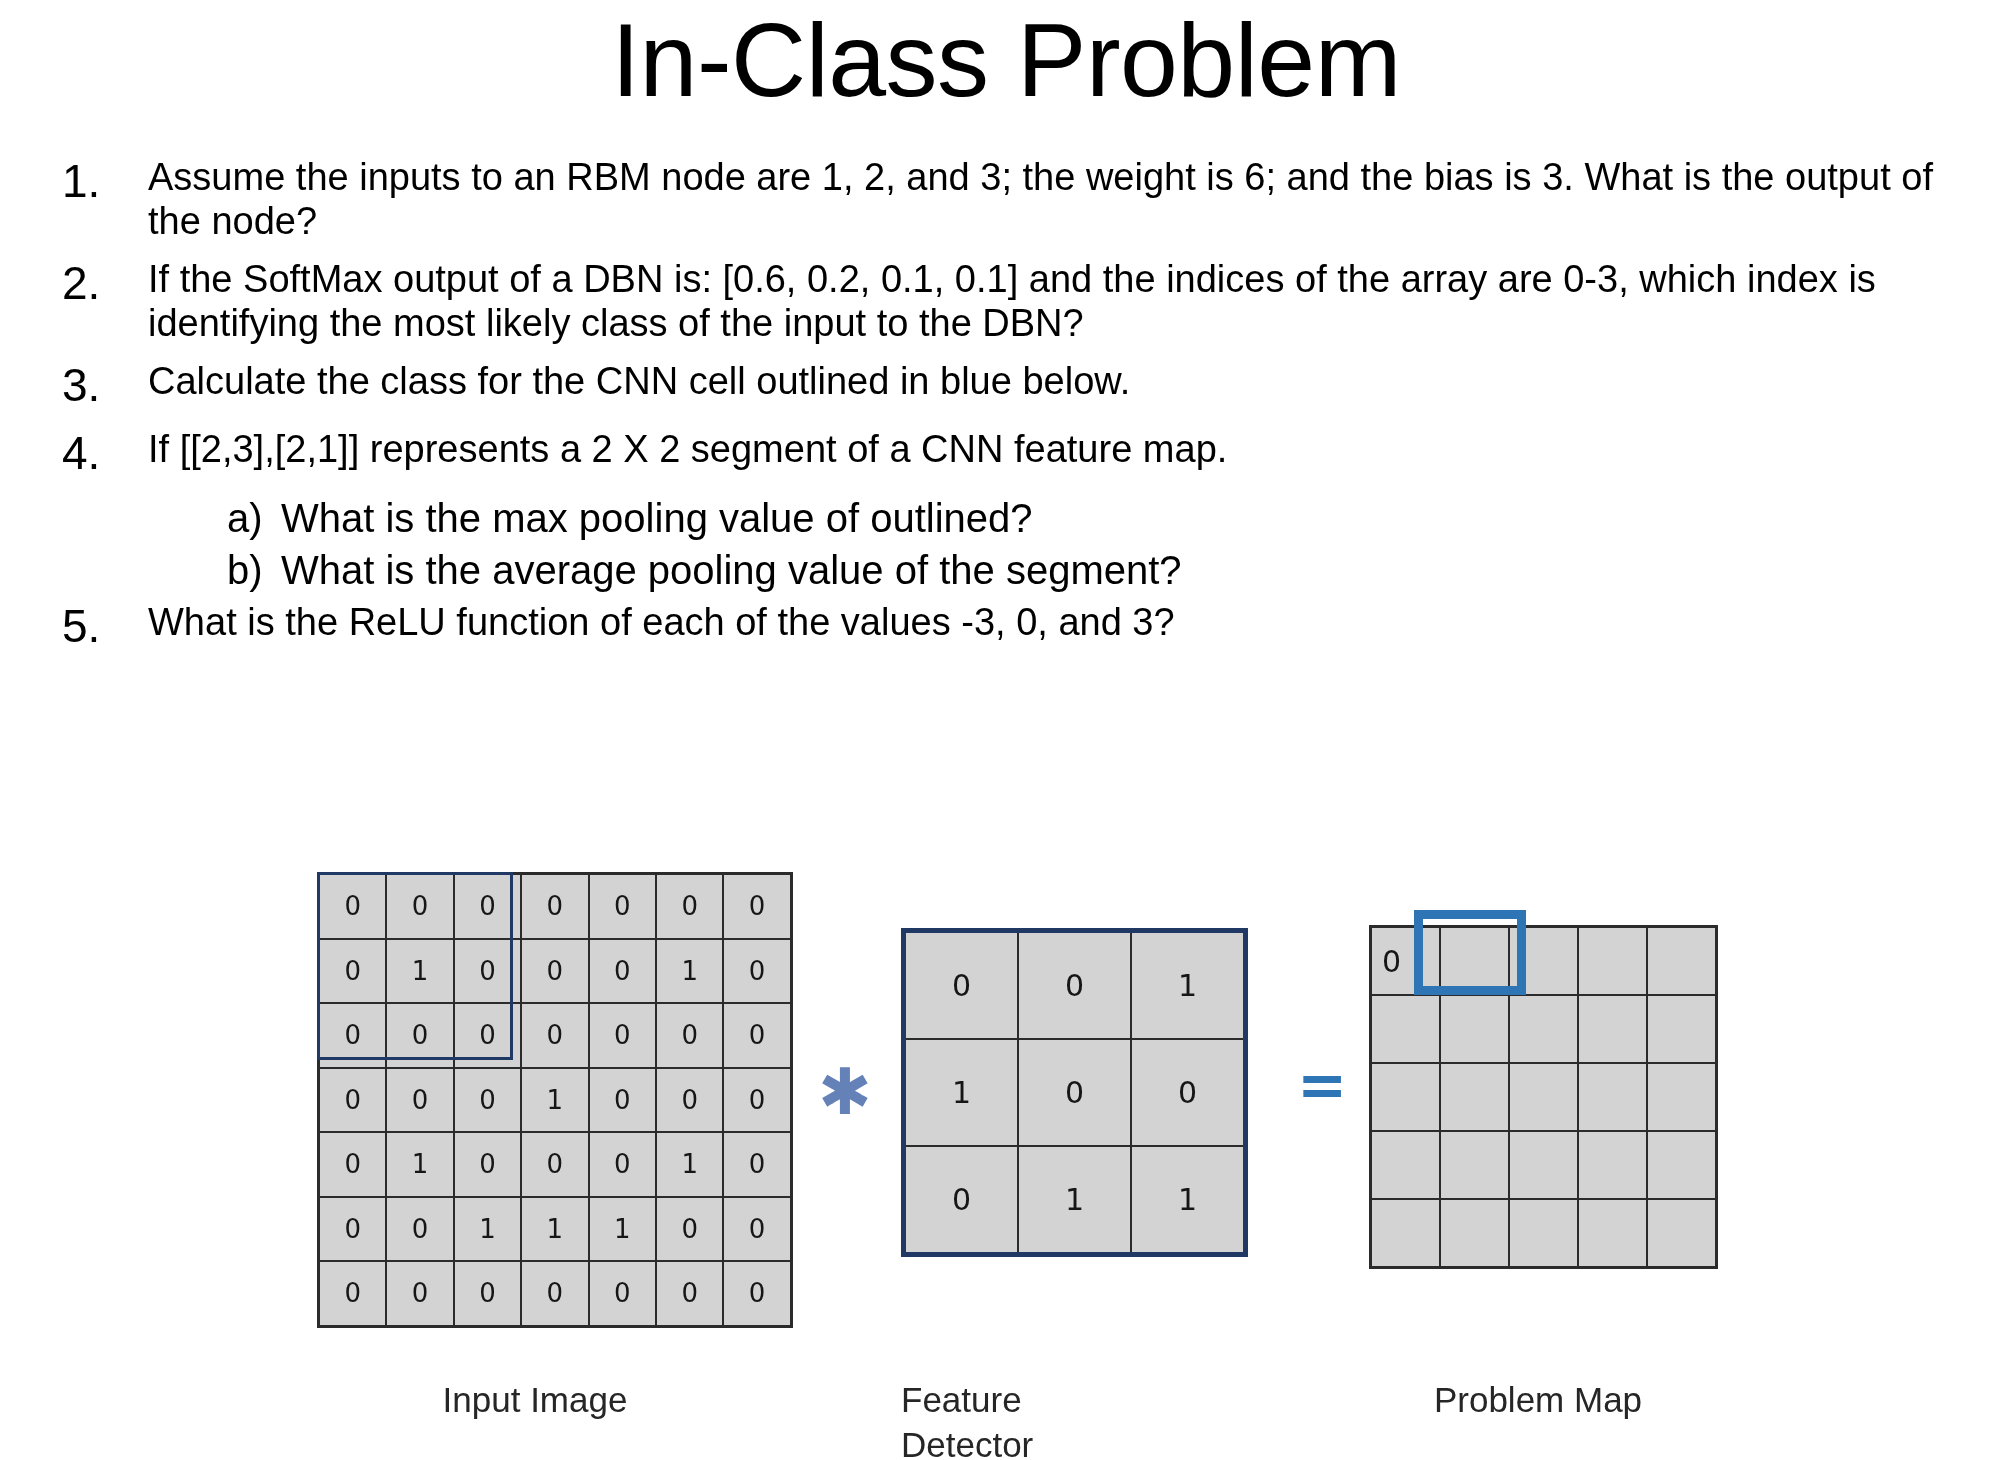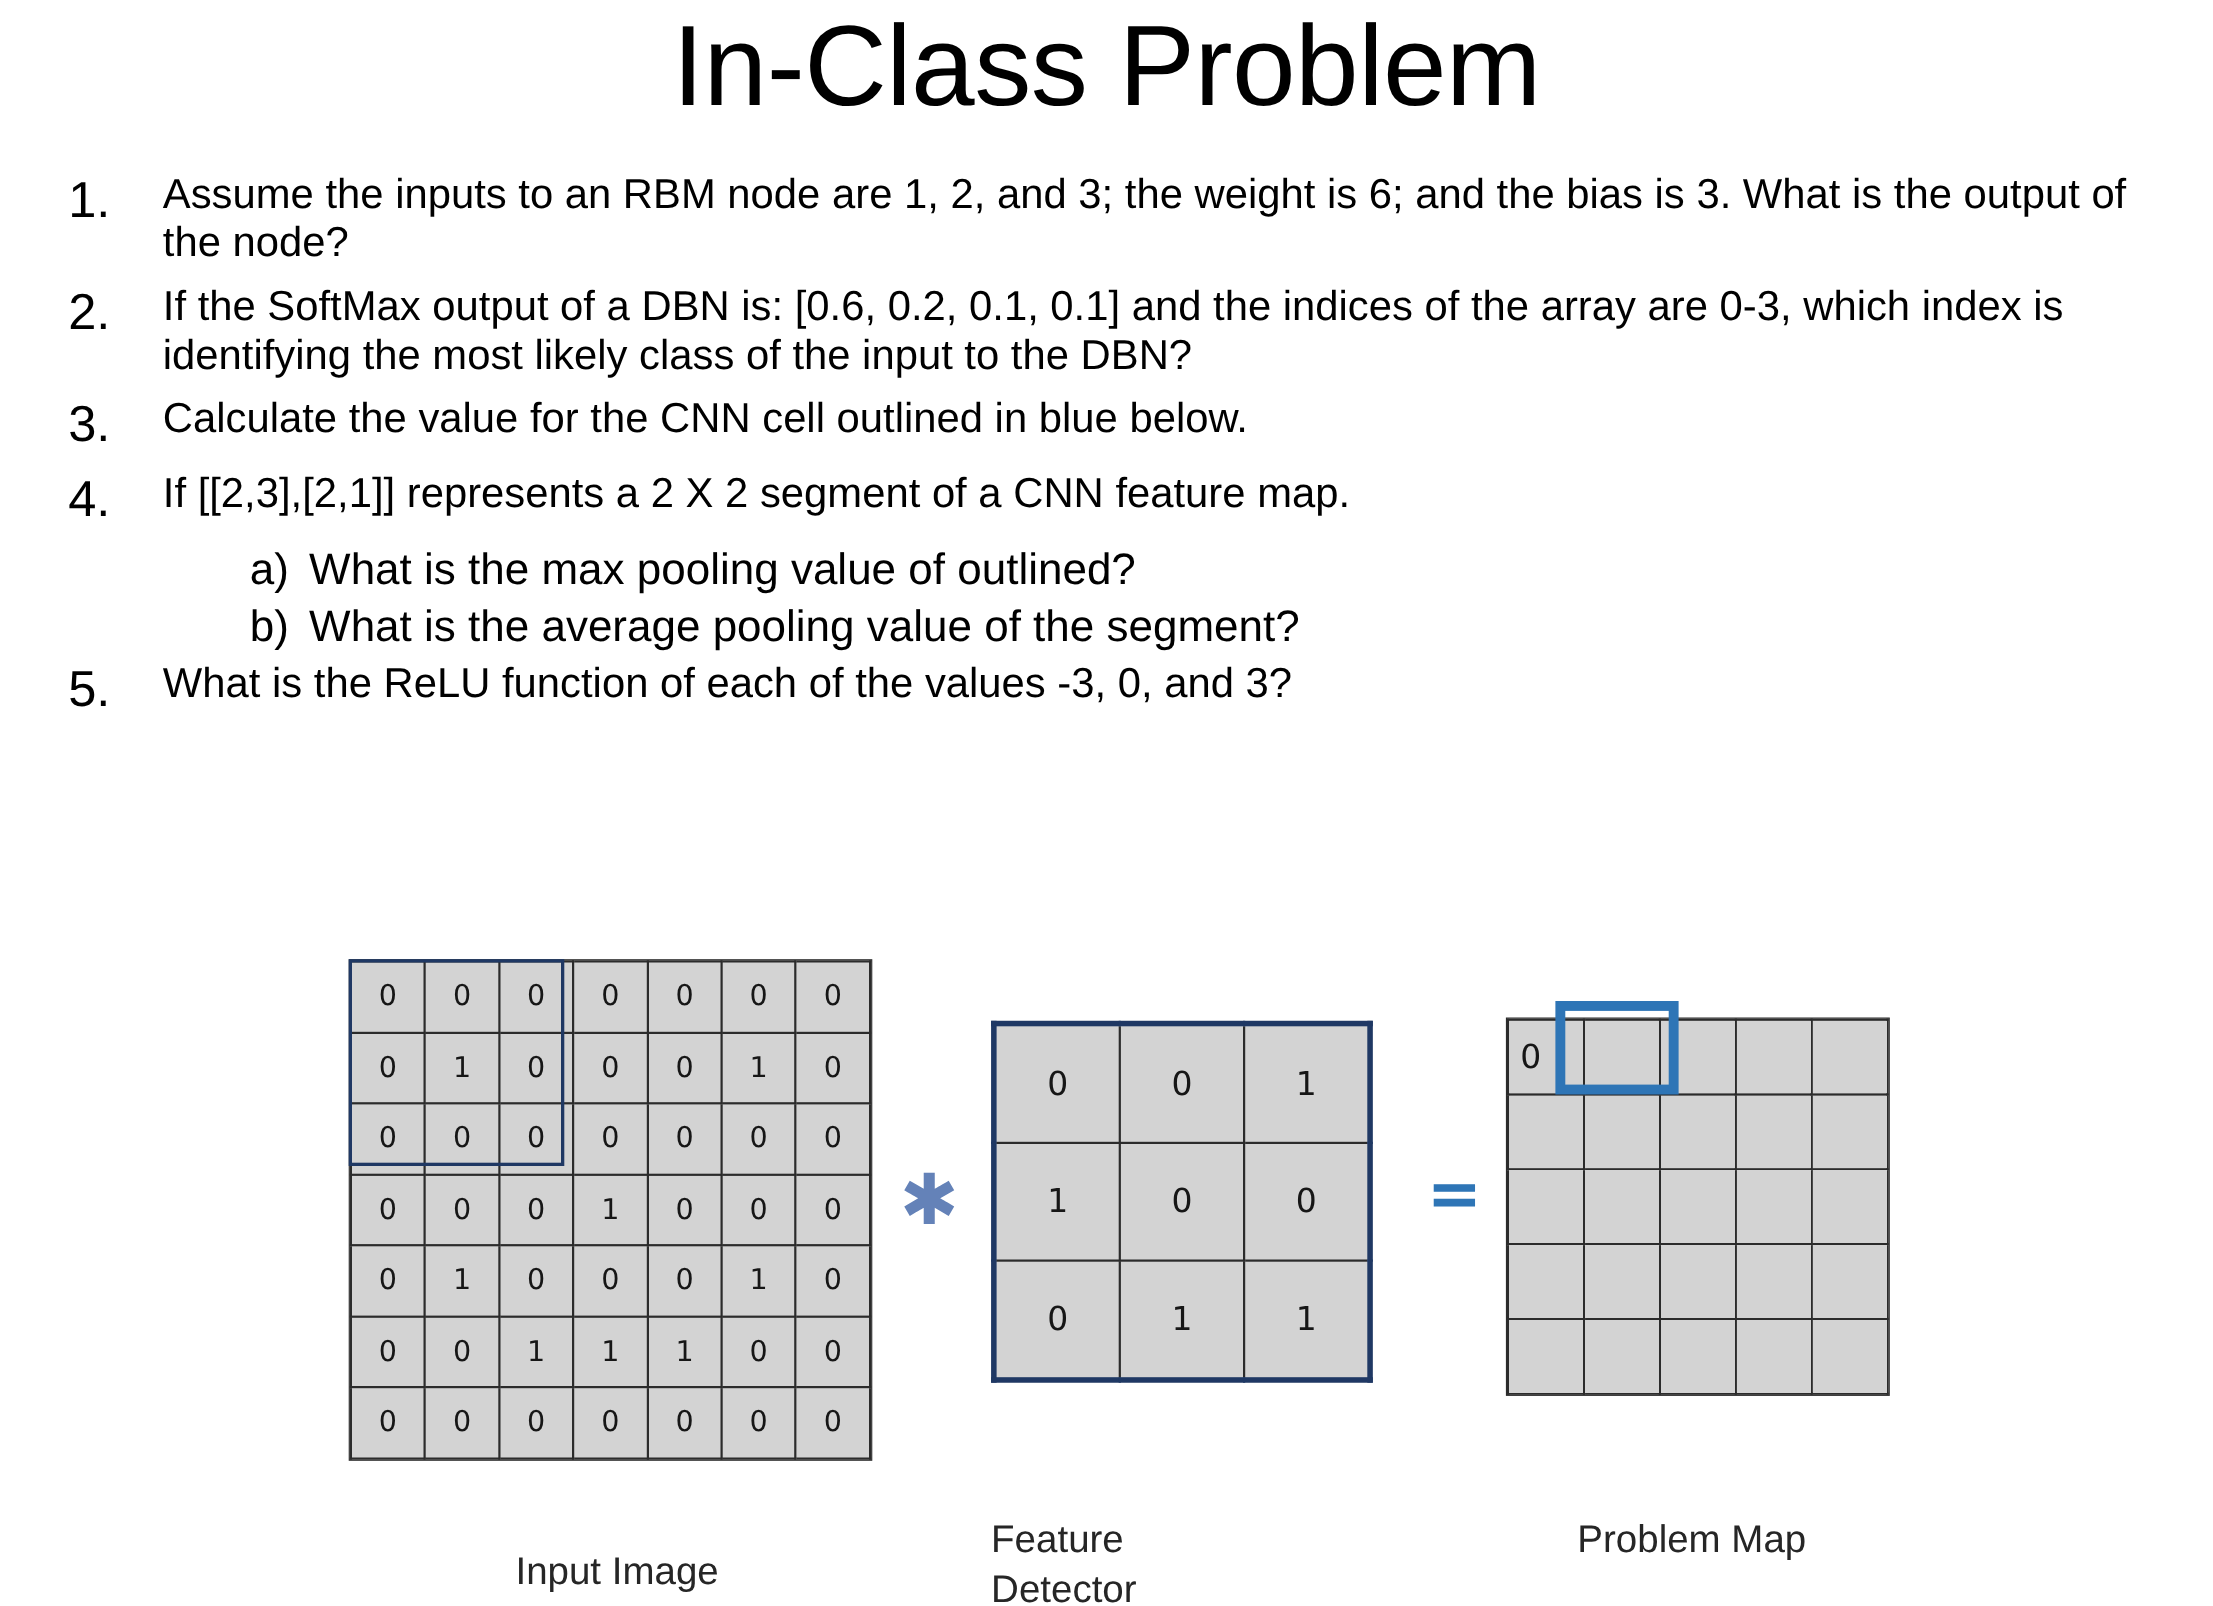--- a/index.html
+++ b/index.html
@@ -186,21 +186,21 @@
 
   
   .caption {
     position: absolute;
     font-size: 35px;
     color: #262626;
     font-family: "Liberation Sans", sans-serif;
     line-height: 1.28;
     text-align: center;
   }
-  #caption-input    { left: 332px; top: 1378px; width: 458px; margin-top: 29px; }
+  #caption-input    { left: 306px; top: 1378px; width: 458px; }
   #caption-detector { left: 901px; top: 1378px; width: 343px; text-align: left; }
   #caption-map      { left: 1370px; top: 1378px; width: 336px; }
 </style>
 </head>
 <body>
 
 <div id="slide-title">In-Class Problem</div>
 
 <div id="question-list">
 
@@ -209,21 +209,21 @@
     <div class="q-text">Assume the inputs to an RBM node are 1, 2, and 3; the weight is 6; and the bias is 3. What is the output of the node?</div>
   </div>
 
   <div class="q-item">
     <div class="q-num">2.</div>
     <div class="q-text">If the SoftMax output of a DBN is: [0.6, 0.2, 0.1, 0.1] and the indices of the array are 0-3, which index is identifying the most likely class of the input to the DBN?</div>
   </div>
 
   <div class="q-item">
     <div class="q-num">3.</div>
-    <div class="q-text">Calculate the value for the CNN cell outlined in blue below.</div>
+    <div class="q-text">Calculate the class for the CNN cell outlined in blue below.</div>
   </div>
 
   <div class="q-item">
     <div class="q-num">4.</div>
     <div class="q-text">If [[2,3],[2,1]] represents a 2 X 2 segment of a CNN feature map.</div>
   </div>
 
   <div class="sub-list">
     <div class="sub-item">
       <div class="sub-marker">a)</div>

